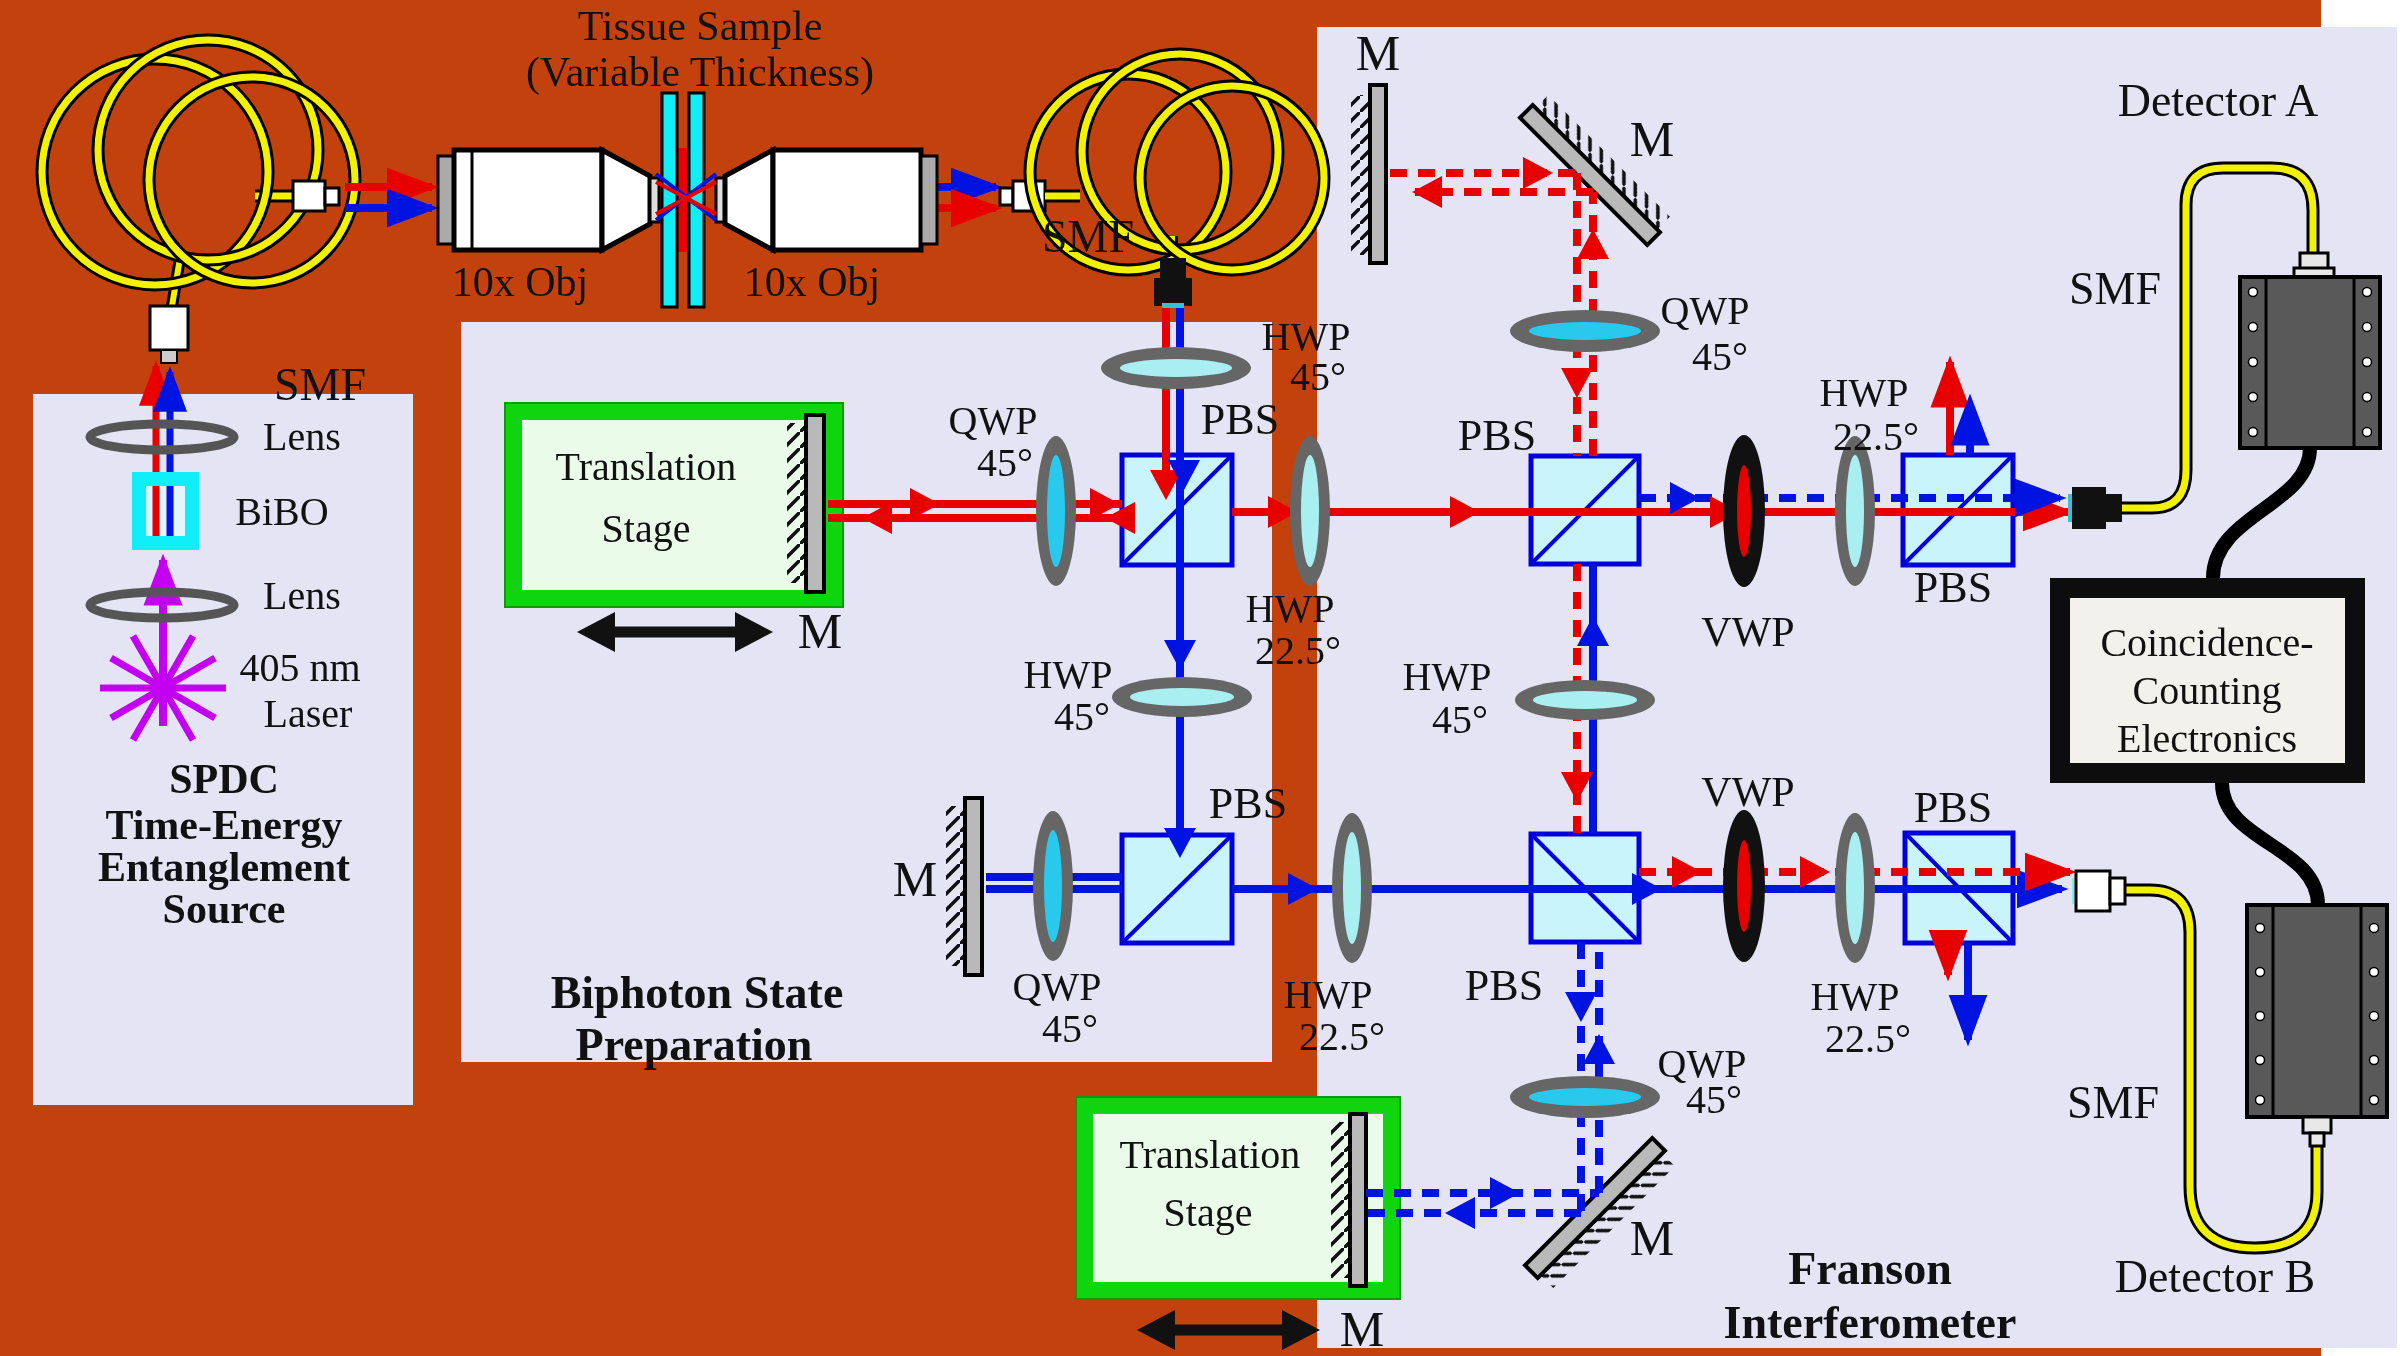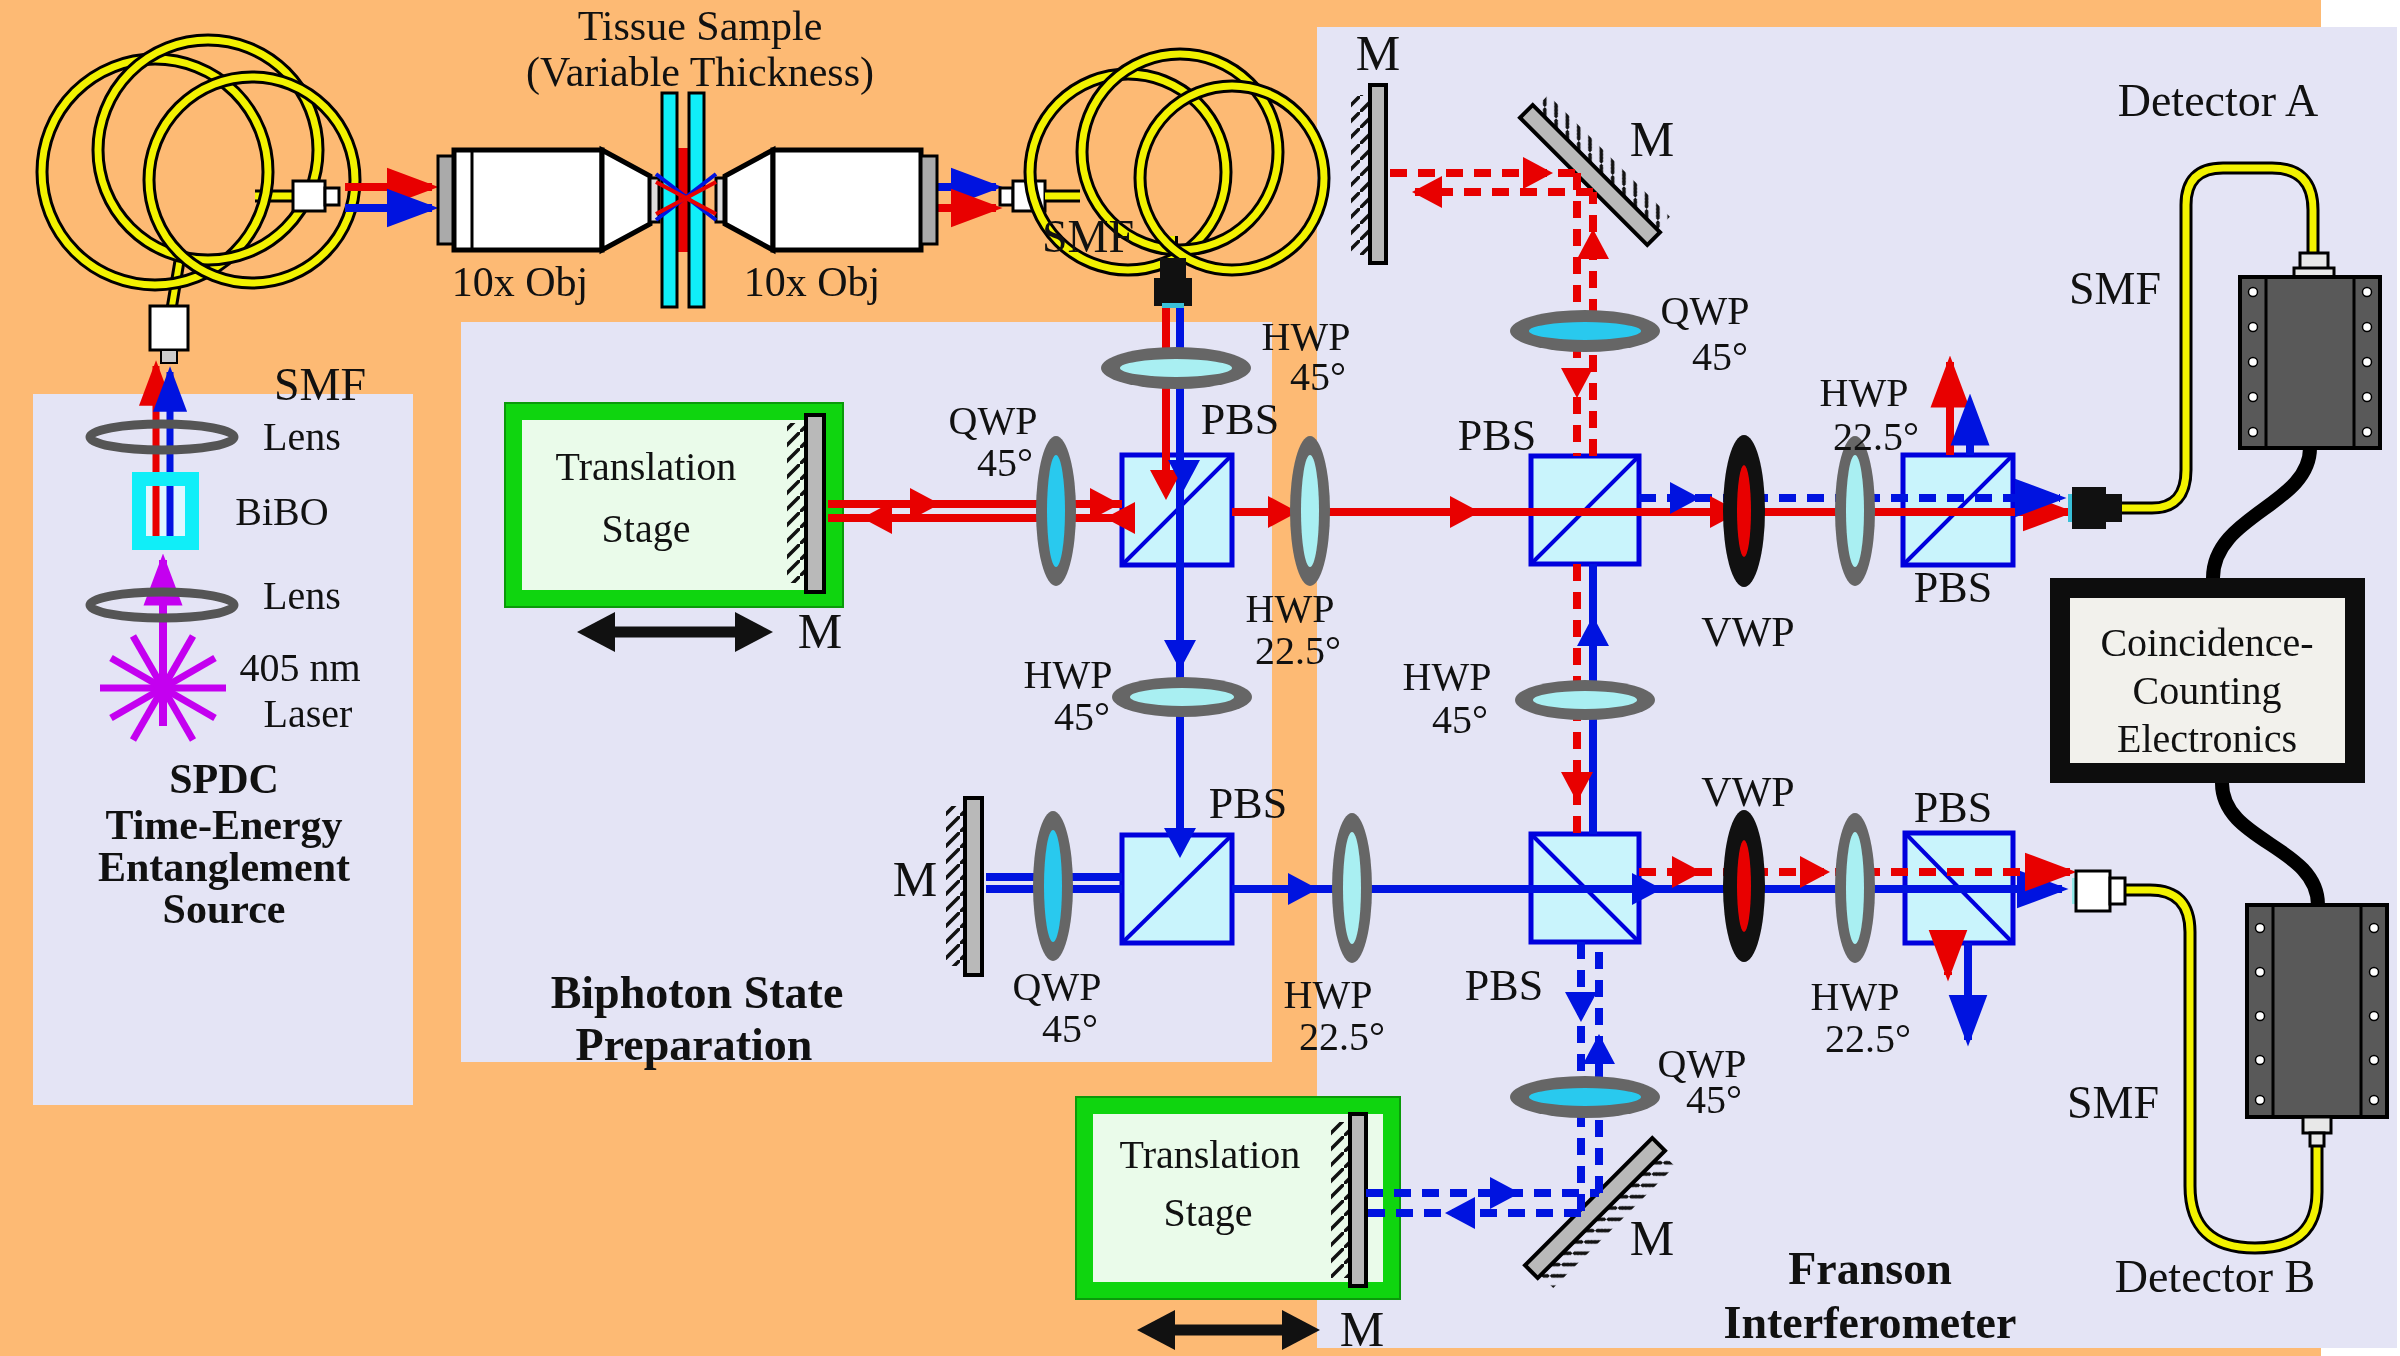--- a/index.html
+++ b/index.html
@@ -1,16 +1,16 @@
 <!DOCTYPE html>
 <html><head>
 <meta charset="utf-8">
 <style>
   html,body{margin:0;padding:0;background:#fff;}
-  .stage-wrap{width:2321px;height:1356px;position:relative;background:#fdba74;}
+  .stage-wrap{width:2321px;height:1356px;position:relative;background:#c2410c;}
   svg{display:block;}
   text{font-family:"Liberation Serif","DejaVu Serif",serif;fill:#111;}
   .f40{font-size:40px;}
   .f42{font-size:42px;}
   .f44{font-size:44px;}
   .f46{font-size:46px;}
   .f50{font-size:50px;}
   .bold{font-weight:bold;}
   .mid{text-anchor:middle;}
 </style>

